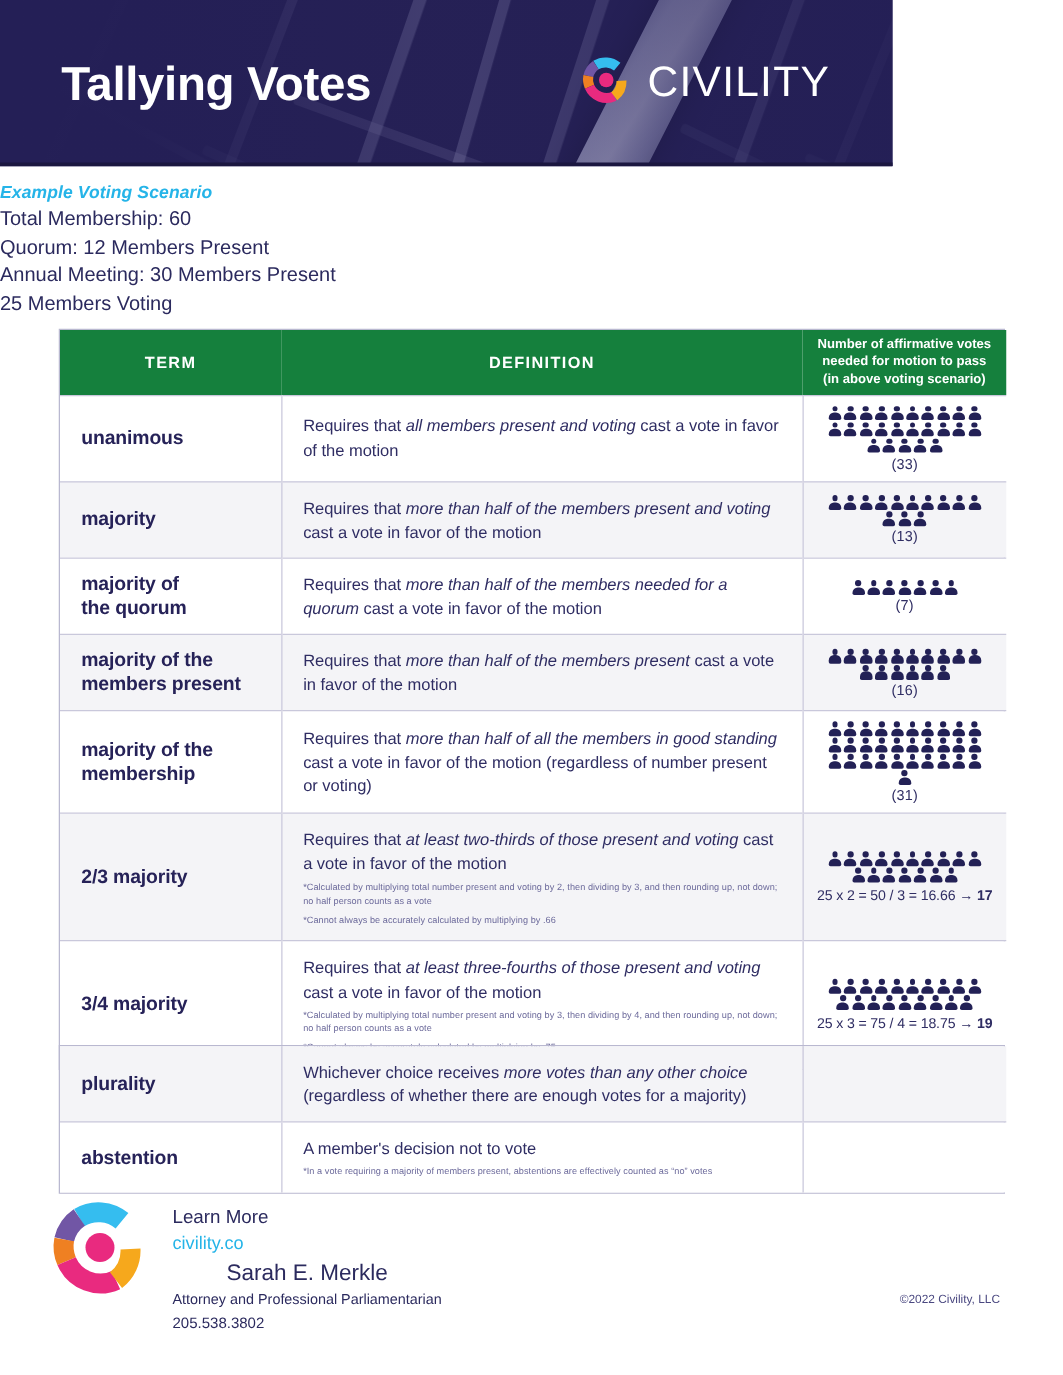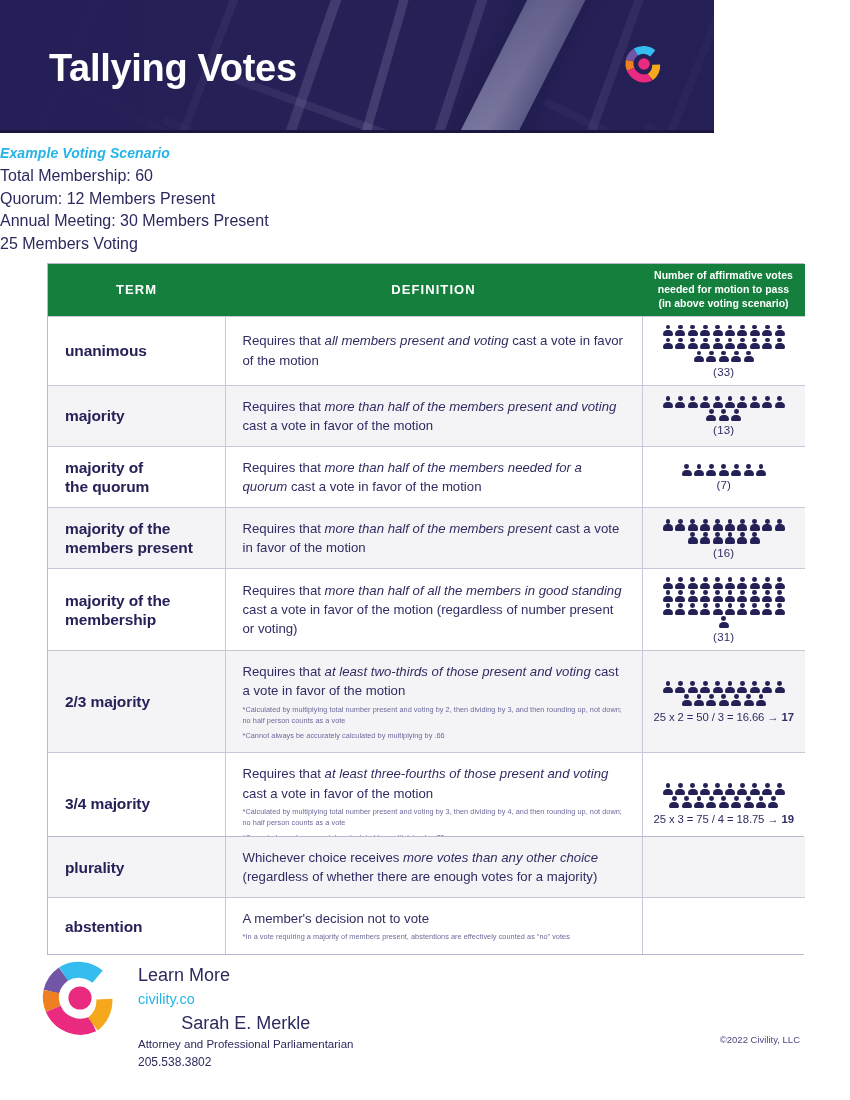--- a/index.html
+++ b/index.html
@@ -174,21 +174,21 @@
   }
   .tbl2 td{border-top:none;}
   .tbl2 tr + tr td{border-top:1px solid #c9c8db;}
 
   
   .footer{
     position:absolute;left:0;top:950px;width:850px;height:120px;
   }
   .footer-logo{position:absolute;left:40px;top:8px;}
   .footer-text{position:absolute;left:138px;top:13px;}
-  .f-learn{font-size:18px;color:#2b2a5e;line-height:1.44;}
+  .f-learn{font-size:15px;color:#2b2a5e;line-height:1.44;}
   .f-url{font-size:14.5px;color:#25b4e8;line-height:1.44;}
   .f-name{font-size:18px;color:#2b2a5e;line-height:1.46;text-align:center;}
   .f-role{font-size:11.5px;color:#2b2a5e;line-height:1.5;}
   .f-phone{font-size:12px;color:#2b2a5e;line-height:1.5;}
   .copyright{
     position:absolute;right:50px;top:84px;
     font-size:9.5px;color:#4a4880;
   }
 </style>
 </head>
@@ -231,20 +231,21 @@
 
             <path d="M 16.6 63.6 A 37 37 0 0 1 14.2 42.0" stroke="#ef8022"></path>
 
             <path d="M 66.0 82.6 A 37 37 0 0 1 16.6 63.6" stroke="#e92a7f"></path>
 
             <path d="M 80.5 51.5 A 37 37 0 0 1 66.0 82.6" stroke="#f6a81c"></path>
           </g>
           <circle cx="50" cy="50" r="14.5" fill="#e92a7f"></circle>
         </svg>
       </span>
+      <span class="hdr-brand-name">CIVILITY</span>
     </div>
     <div class="hdr-bottomline"></div>
   </div>
 
   <div class="scenario">
     <div class="scenario-title">Example Voting Scenario</div>
     <div class="scenario-line">Total Membership: 60</div>
     <div class="scenario-line">Quorum: 12 Members Present</div>
     <div class="scenario-line">Annual Meeting: 30 Members Present</div>
     <div class="scenario-line">25 Members Voting</div>

